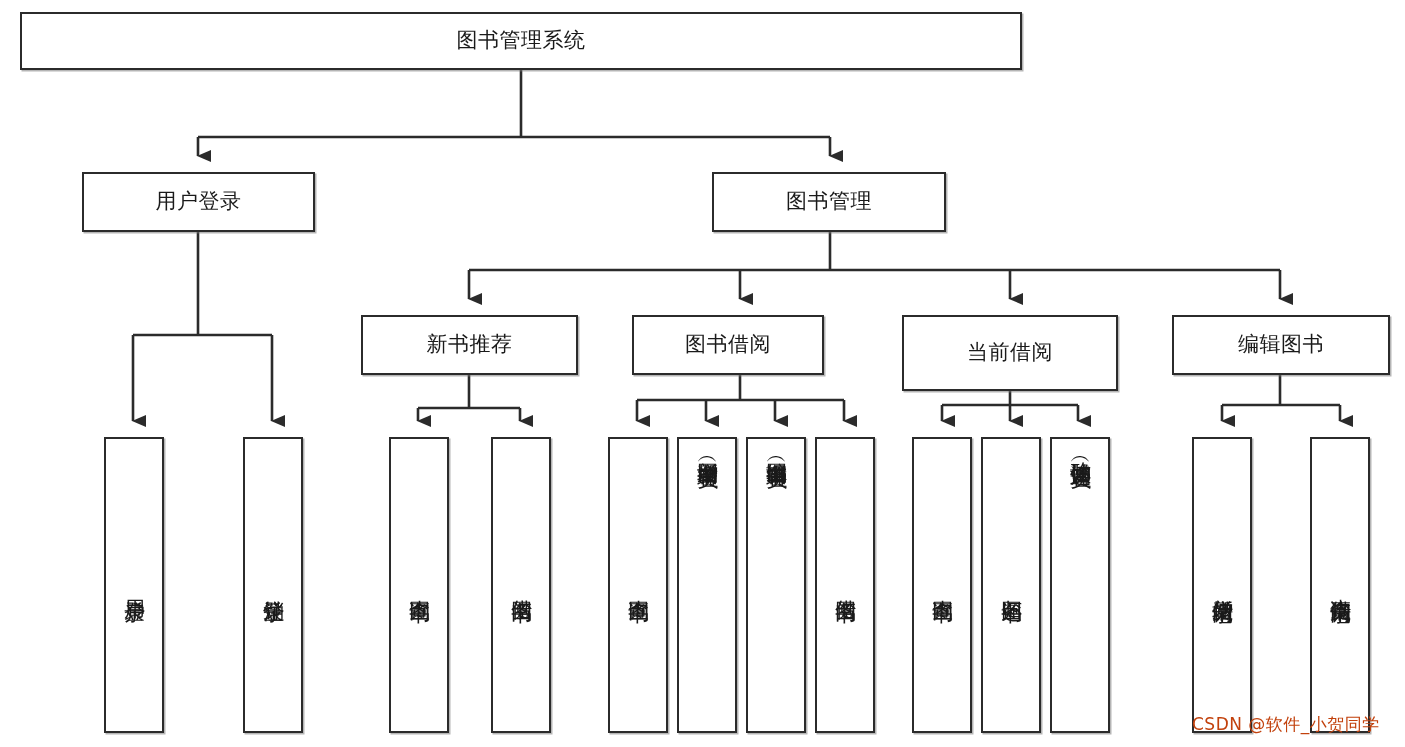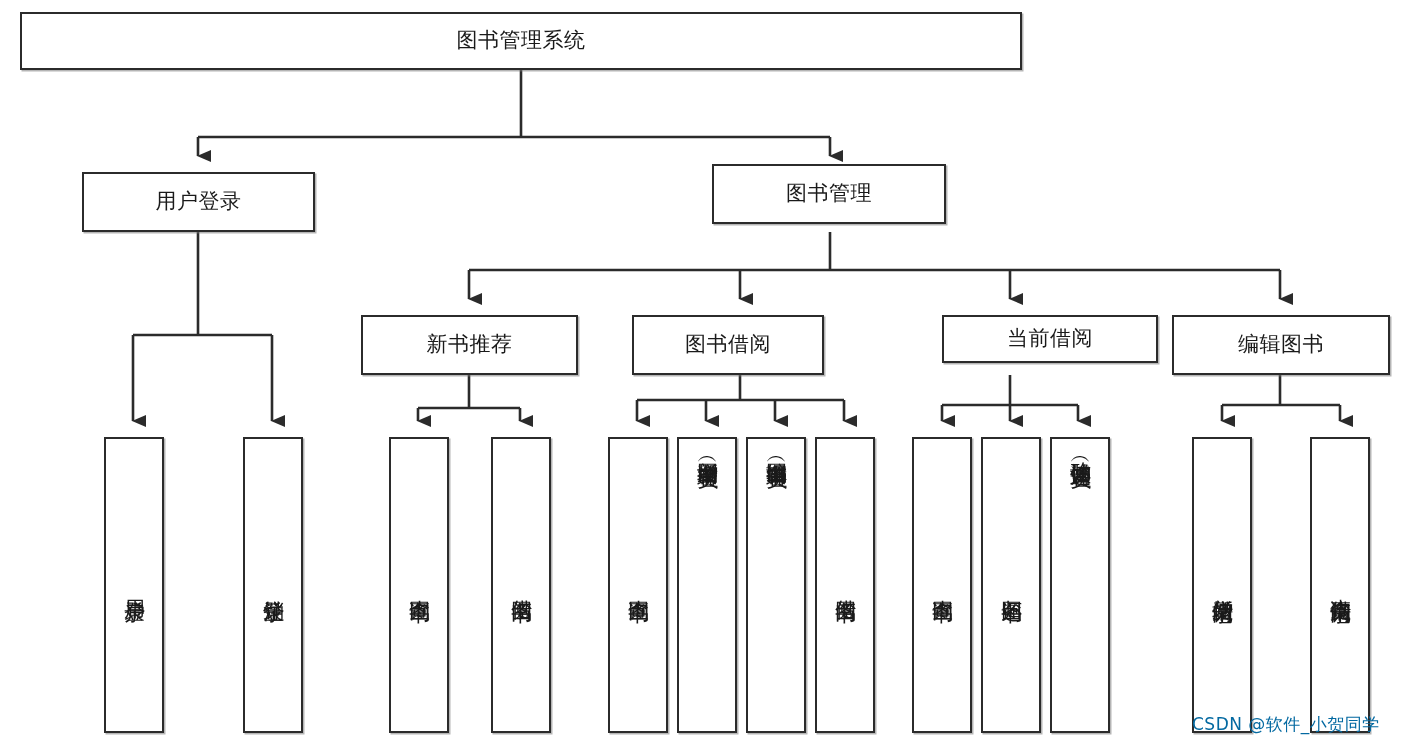--- a/index.html
+++ b/index.html
@@ -53,21 +53,21 @@
     text-align: center;
   }
   .node-v.v-top {
     justify-content: flex-start;
   }
   .watermark {
     position: absolute;
     left: 1192px;
     top: 713px;
     font-size: 17px;
-    color: #0369a1;
+    color: #c2410c;
     white-space: nowrap;
     letter-spacing: 0.5px;
   }
 </style>
 </head>
 <body>
 
 <div id="canvas">
 
   <svg id="wires" viewBox="0 0 1405 747" xmlns="http://www.w3.org/2000/svg">
@@ -118,25 +118,25 @@
       <path d="M 1280 375 L 1280 405"></path>
       <path d="M 1222 405 L 1340 405"></path>
       <path d="M 1222 405 L 1222 421" marker-end="url(#arrow)"></path>
       <path d="M 1340 405 L 1340 421" marker-end="url(#arrow)"></path>
     </g>
   </svg>
 
   <div class="node node-h" style="left:20px; top:12px; width:1002px; height:58px;">图书管理系统</div>
 
   <div class="node node-h" style="left:82px; top:172px; width:233px; height:60px;">用户登录</div>
-  <div class="node node-h" style="left:712px; top:164px; width:234px; height:60px;">图书管理</div>
+  <div class="node node-h" style="left:712px; top:172px; width:234px; height:60px;">图书管理</div>
 
   <div class="node node-h" style="left:361px; top:315px; width:217px; height:60px;text-align:right;">新书推荐</div>
   <div class="node node-h" style="left:632px; top:315px; width:192px; height:60px;">图书借阅</div>
-  <div class="node node-h" style="left:902px; top:315px; width:216px; height:48px;margin-left:40px;">当前借阅</div>
+  <div class="node node-h" style="left:902px; top:315px; width:216px; height:76px;">当前借阅</div>
   <div class="node node-h" style="left:1172px; top:315px; width:218px; height:60px;">编辑图书</div>
 
   <div class="node node-v" style="left:104px; top:437px; width:60px; height:296px;">用户登录</div>
   <div class="node node-v" style="left:243px; top:437px; width:60px; height:296px;">注销登录</div>
 
   <div class="node node-v" style="left:389px; top:437px; width:60px; height:296px;">查询图书</div>
   <div class="node node-v" style="left:491px; top:437px; width:60px; height:296px;">借阅图书</div>
 
   <div class="node node-v" style="left:608px; top:437px; width:60px; height:296px;">查询图书</div>
   <div class="node node-v v-top" style="left:677px; top:437px; width:60px; height:296px;">新增图书（管理员）</div>

